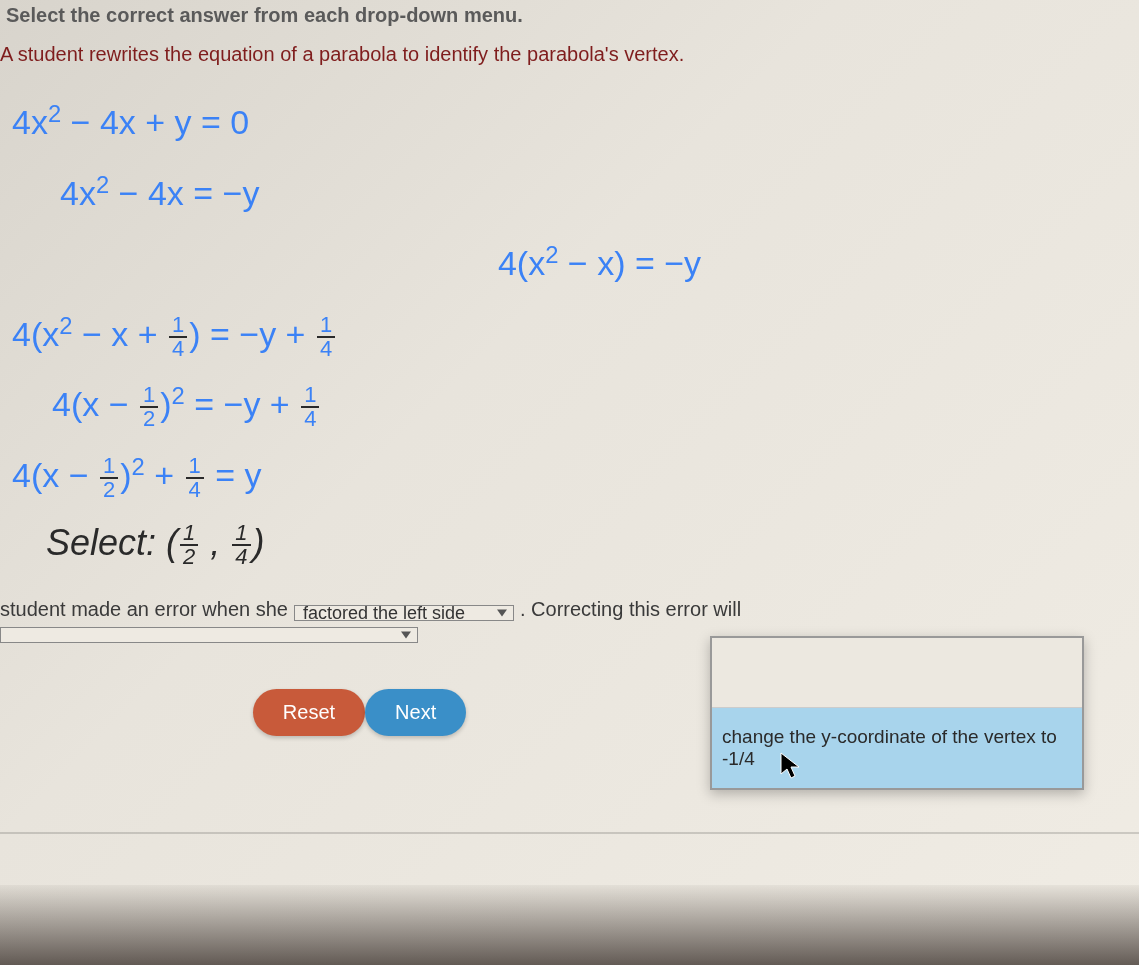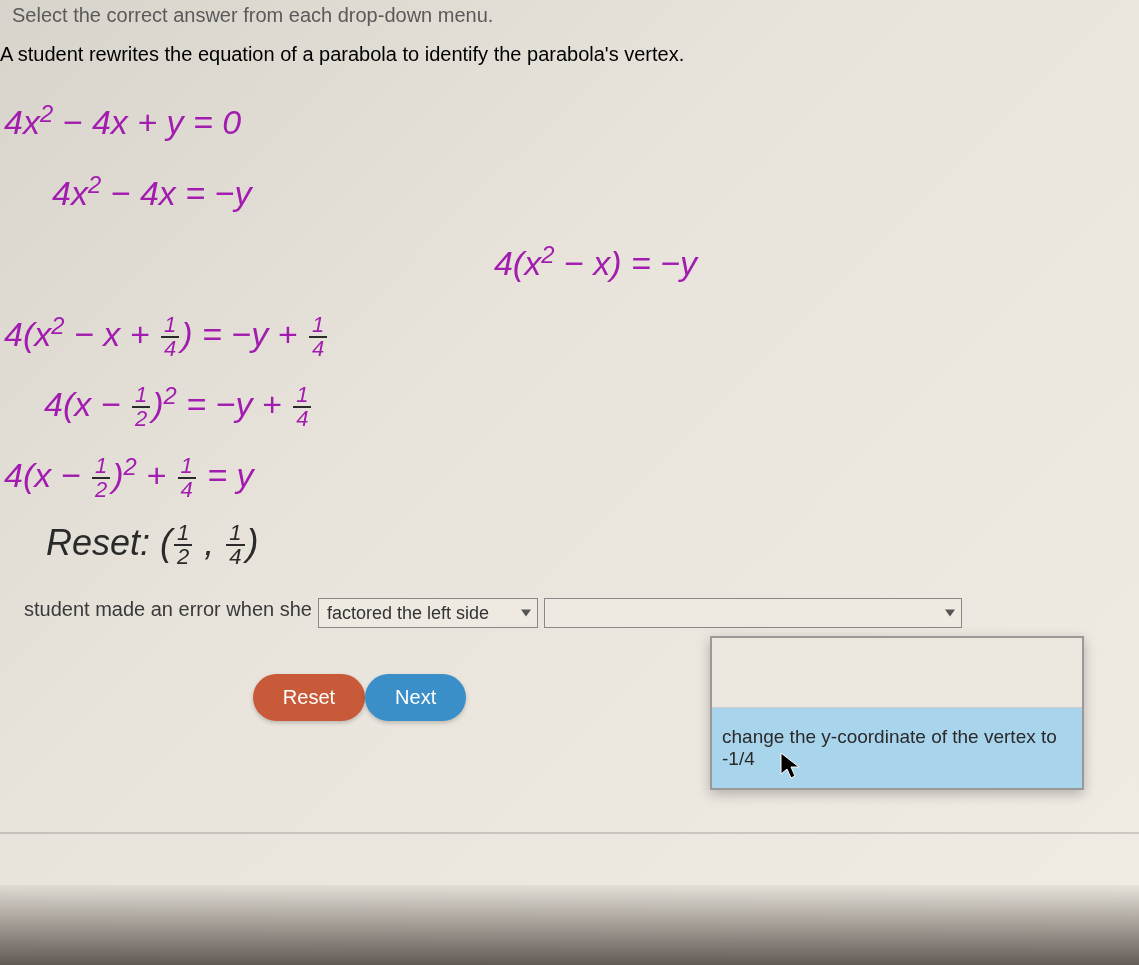--- a/index.html
+++ b/index.html
@@ -8,35 +8,34 @@
     background: linear-gradient(135deg, #d8d4cc 0%, #e8e4dc 40%, #f0ece4 100%);
     width: 1139px;
     height: 965px;
     overflow: hidden;
     position: relative;
     color: #3a3a3a;
   }
   .instruction {
     font-size: 20px;
     color: #5a5a5a;
-    padding: 4px 0 10px 12px;
-    font-weight: 400;
+    padding: 4px 0 10px 6px;
+    font-weight: 700;
   }
   .subinstruction {
     font-size: 20px;
-    color: #000000;
+    color: #7f1d1d;
     padding: 6px 0 18px 0;
   }
   .math-work {
     font-family: 'Comic Sans MS', cursive, sans-serif;
     font-size: 34px;
-    color: #a21caf;
+    color: #3b82f6;
     line-height: 1.9;
-    padding-left: 4px;
-    font-style: italic;
+    padding-left: 12px;
   }
   .math-line { margin: 6px 0; white-space: nowrap; }
   .frac {
     display: inline-block;
     vertical-align: middle;
     text-align: center;
     font-size: 22px;
     line-height: 1;
     position: relative;
     margin: 0 2px;
@@ -47,34 +46,33 @@
   .vertex-line {
     font-family: 'Comic Sans MS', cursive, sans-serif;
     font-style: italic;
     font-size: 36px;
     color: #2a2a2a;
     margin-top: 14px;
     padding-left: 46px;
   }
   .answer-row {
     display: flex;
-    align-items: flex-start;
+    align-items: flex-end;
     gap: 6px;
     font-size: 20px;
     color: #3a3a3a;
     margin-top: 30px;
     flex-wrap: wrap;
-    padding-left: 24px;
   }
   .select-wrap {
     display: inline-flex;
     align-items: center;
     border: 1px solid #888;
     background: #eeeae2;
-    height: 30px;
+    height: 16px;
     padding: 0 22px 0 8px;
     position: relative;
     font-size: 18px;
     color: #333;
     min-width: 220px;
   }
   .select-wrap .arrow {
     position: absolute;
     right: 6px;
     top: 50%;
@@ -171,29 +169,30 @@
   </div>
   <div class="math-line" style="padding-left:40px;">
     <span>4(x − </span><span class="frac"><span class="top">1</span><span class="bot">2</span></span><span>)</span><sup>2</sup><span> = −y + </span><span class="frac"><span class="top">1</span><span class="bot">4</span></span>
   </div>
   <div class="math-line">
     <span>4(x − </span><span class="frac"><span class="top">1</span><span class="bot">2</span></span><span>)</span><sup>2</sup><span> + </span><span class="frac"><span class="top">1</span><span class="bot">4</span></span><span> = y</span>
   </div>
 </div>
 
 <div class="vertex-line">
-  <span>Reset: (</span><span class="frac"><span class="top">1</span><span class="bot">2</span></span><span> , </span><span class="frac"><span class="top">1</span><span class="bot">4</span></span><span>)</span>
+  <span>Select: (</span><span class="frac"><span class="top">1</span><span class="bot">2</span></span><span> , </span><span class="frac"><span class="top">1</span><span class="bot">4</span></span><span>)</span>
 </div>
 
 <div class="answer-row">
   <span>student made an error when she</span>
   <span class="select-wrap">
     <span>factored the left side</span>
     <span class="arrow"></span>
   </span>
+  <span>. Correcting this error will</span>
   <span class="select-wrap wide">
     <span></span>
     <span class="arrow"></span>
   </span>
 </div>
 
 <div class="btn-row">
   <button class="btn btn-reset">Reset</button>
   <button class="btn btn-next">Next</button>
 </div>

